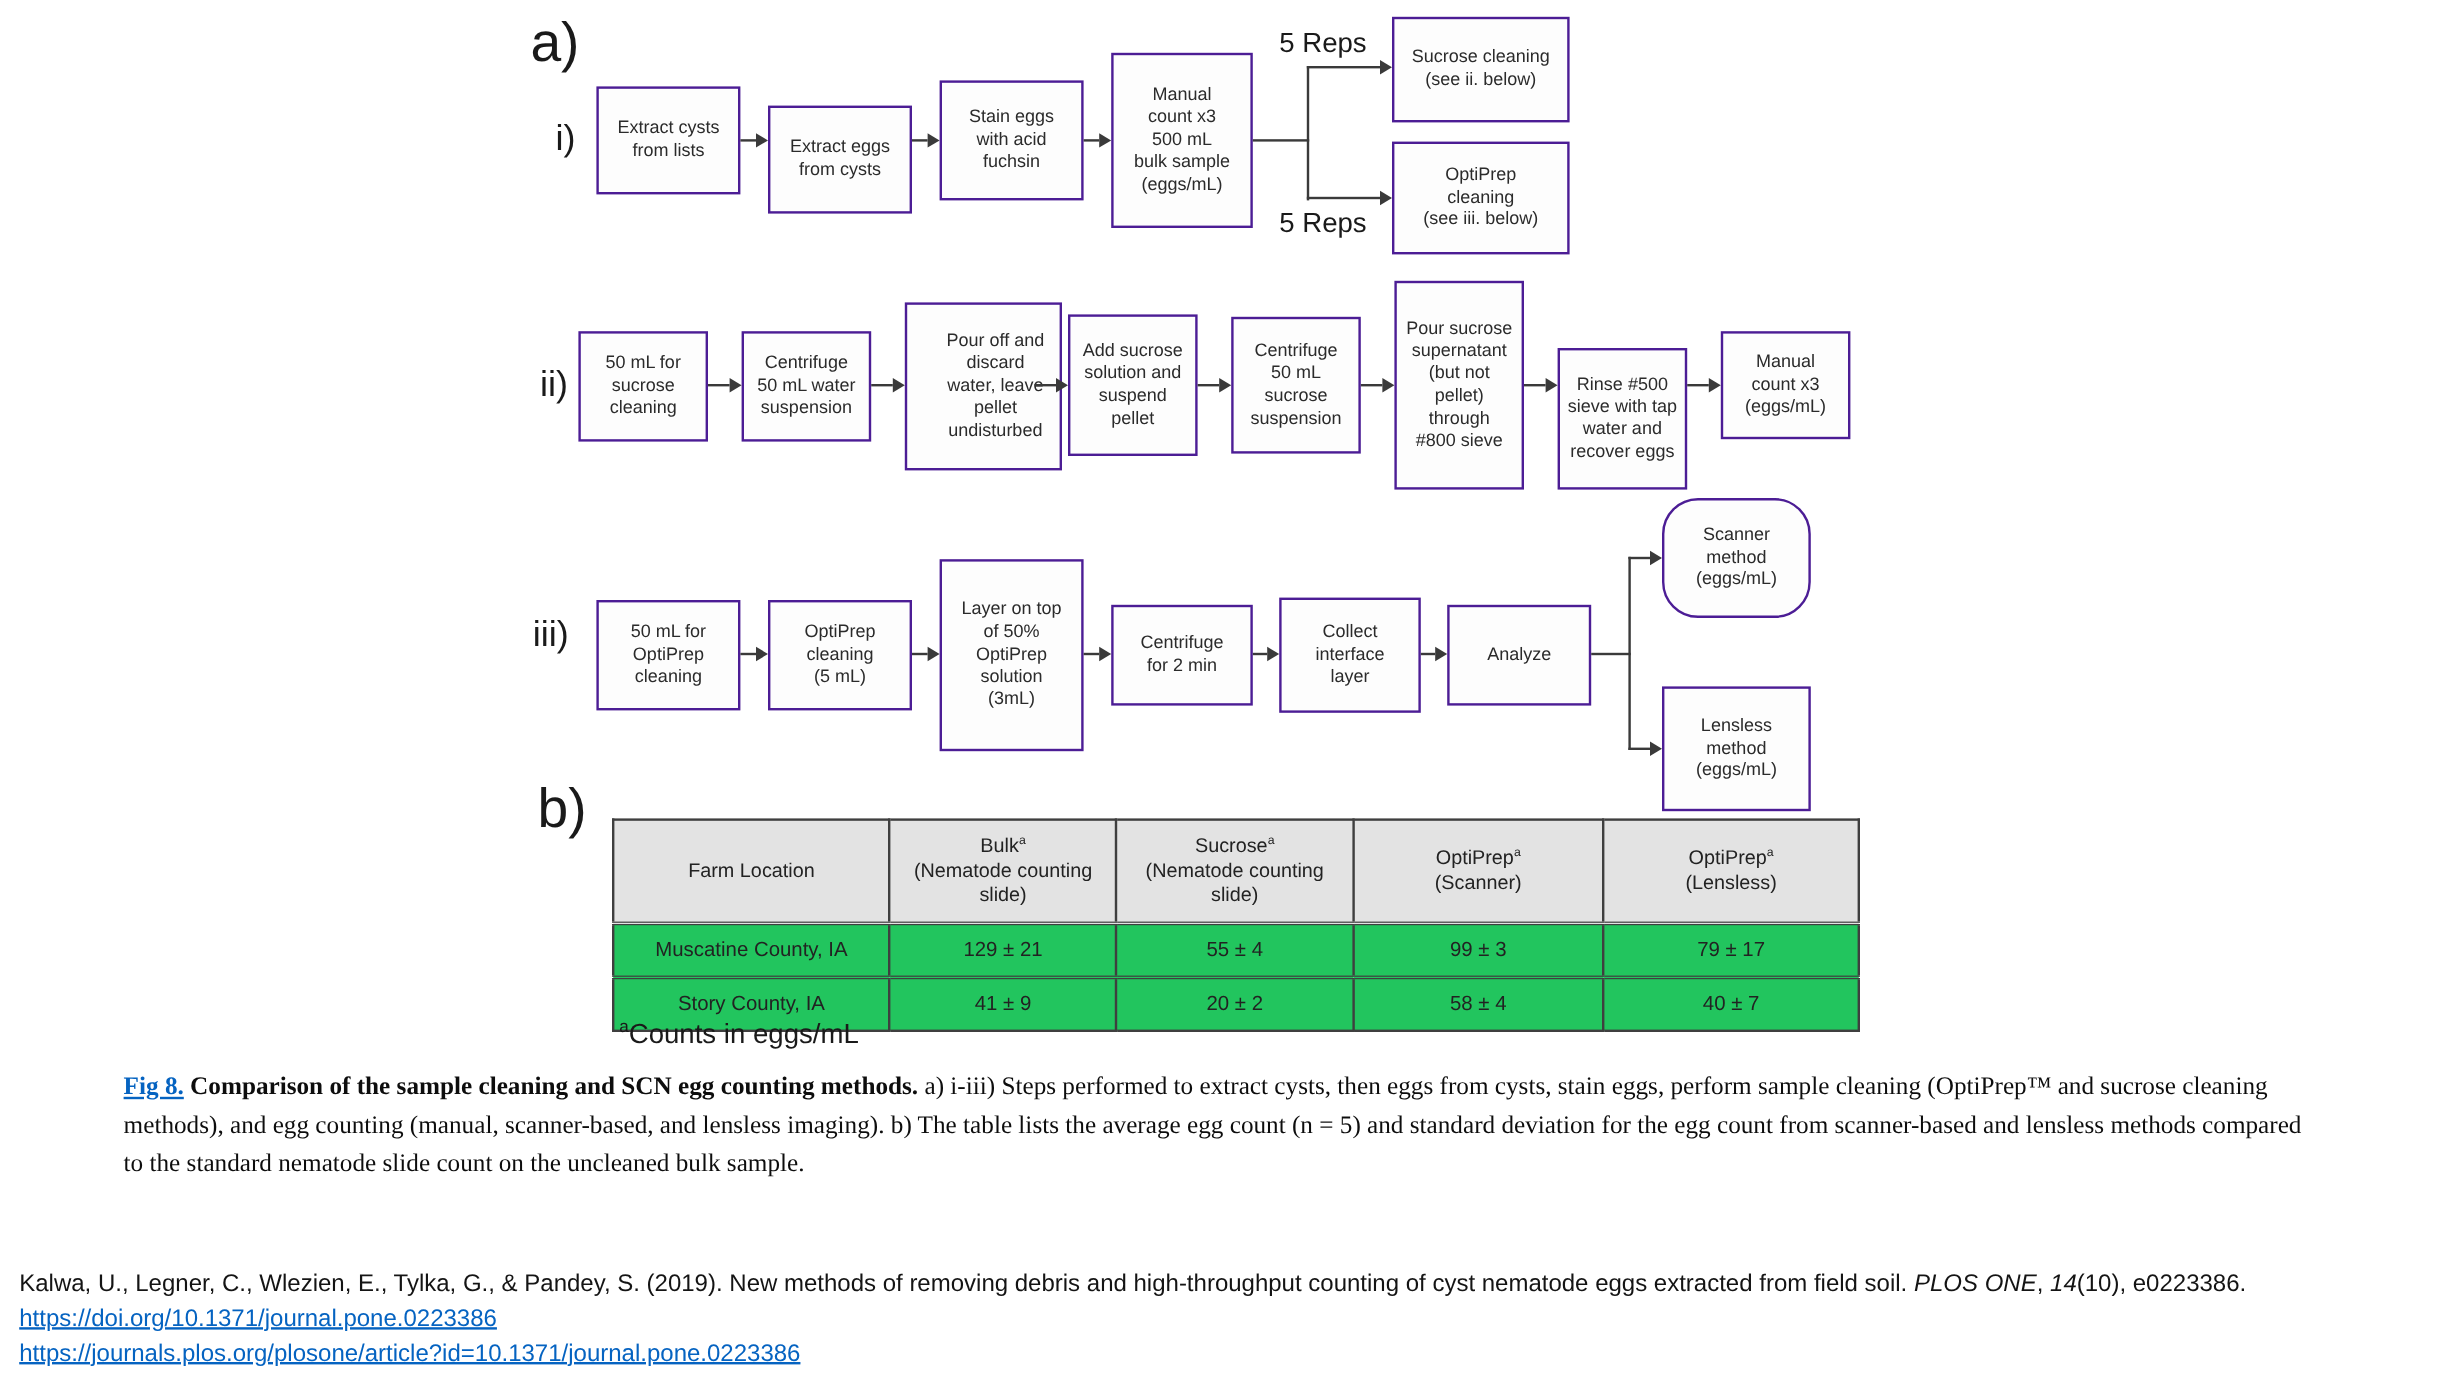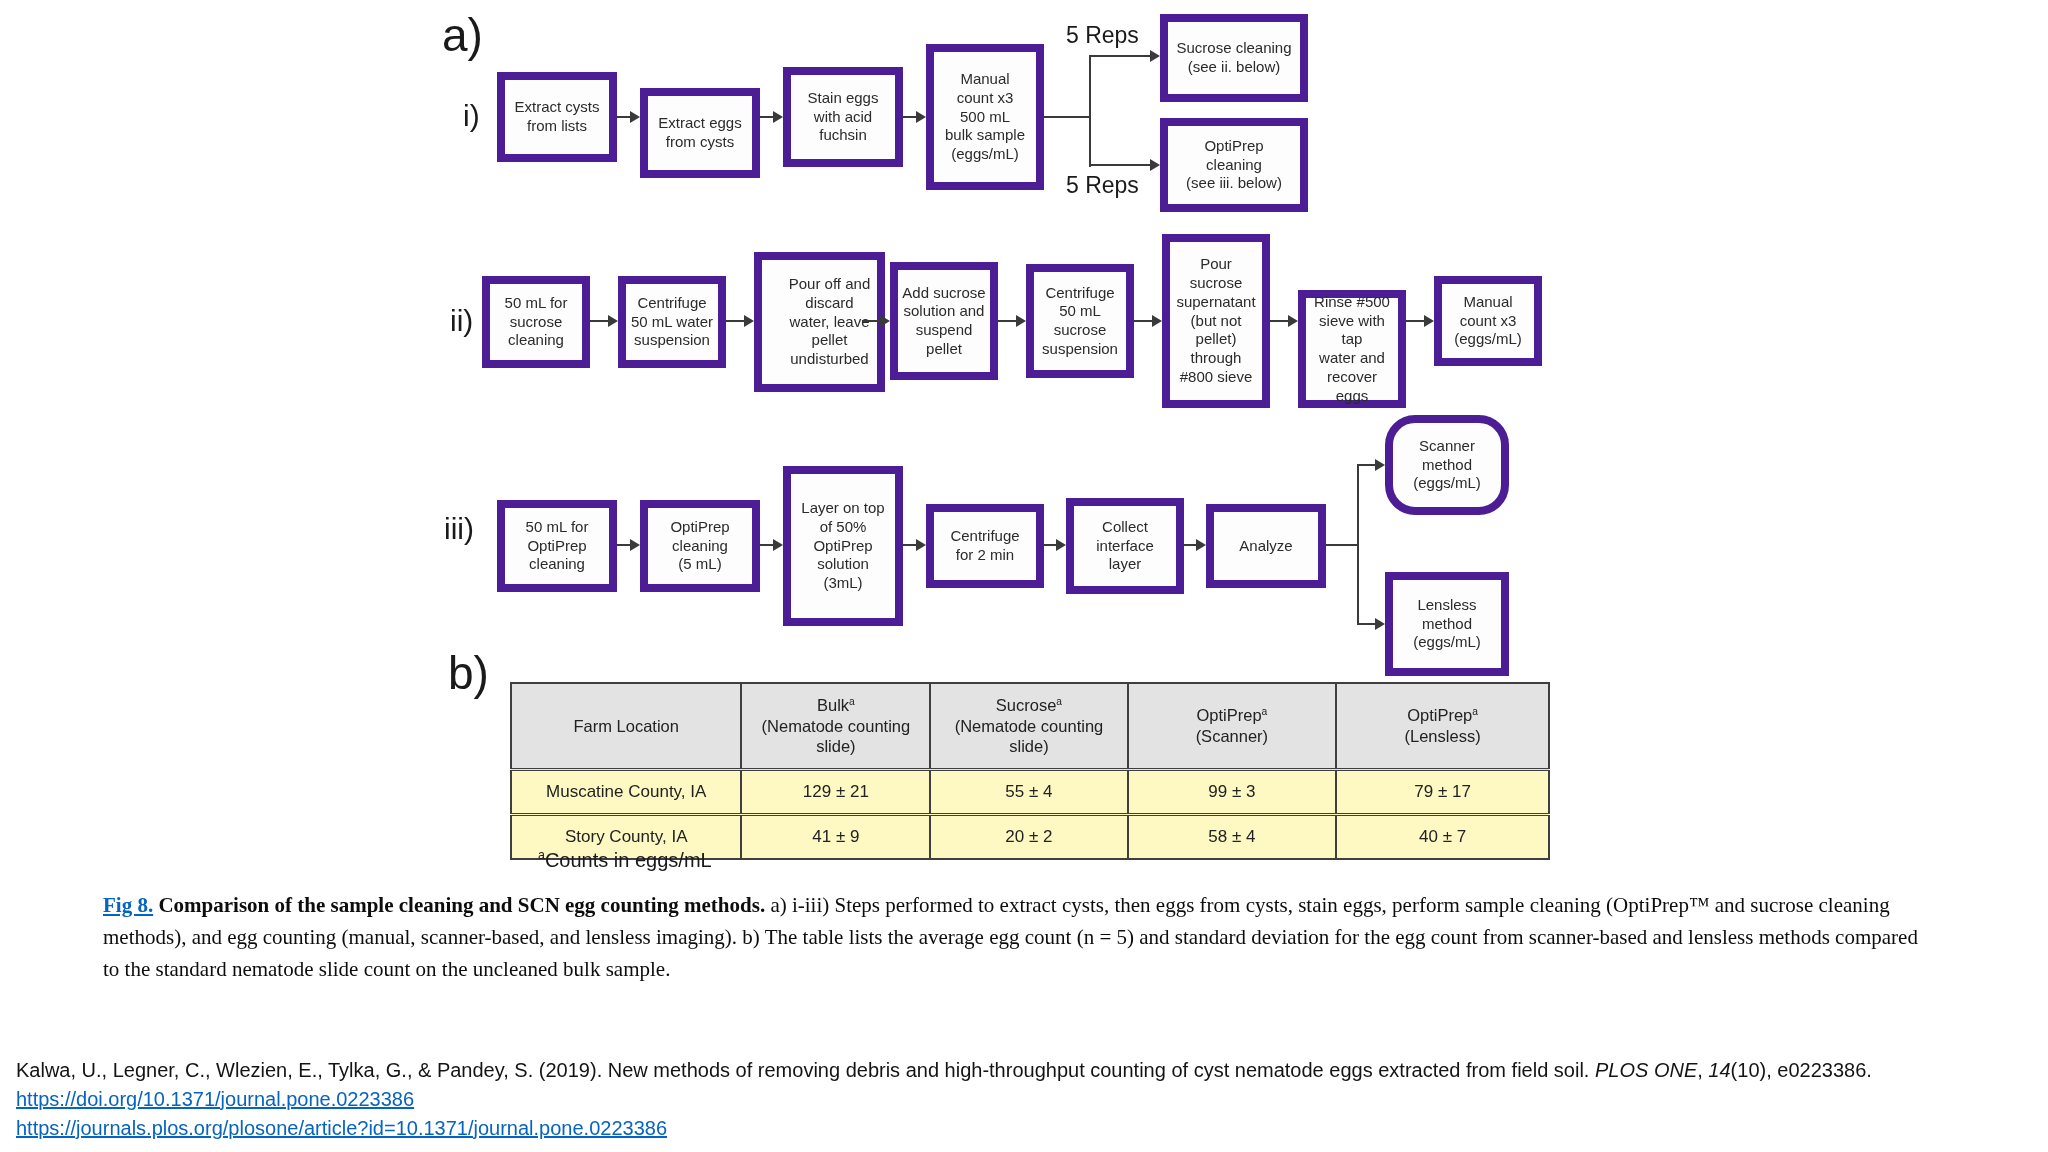--- a/index.html
+++ b/index.html
@@ -1,39 +1,39 @@
 <!DOCTYPE html>
 <html><head>
 <meta charset="utf-8">
 <style>
   html,body{margin:0;padding:0;background:#ffffff;}
   .page{position:relative;width:2048px;height:1152px;background:#ffffff;overflow:hidden;
         font-family:"Liberation Sans",sans-serif;color:#222;}
   
   .plabel{position:absolute;font-size:46px;color:#1a1a1a;}
   .rlabel{position:absolute;font-size:30px;color:#1a1a1a;}
-  .fbox{position:absolute;border:8px solid #4c1d95;background:#fdfdfd;
+  .fbox{position:absolute;border:2px solid #4c1d95;background:#fdfdfd;
         display:flex;align-items:center;justify-content:center;text-align:center;
         font-size:15px;line-height:1.25;color:#2b2b2b;padding:4px;box-sizing:border-box;}
   .fbox span{white-space:pre-line;}
   .hline{position:absolute;height:2px;background:#3a3a3a;}
   .vline{position:absolute;width:2px;background:#3a3a3a;}
   .ahead{position:absolute;width:0;height:0;border-top:6px solid transparent;
          border-bottom:6px solid transparent;border-left:10px solid #3a3a3a;}
   .reps{position:absolute;font-size:23px;color:#1a1a1a;}
   
   .btable{position:absolute;left:510px;top:682px;width:1040px;border-collapse:collapse;
           table-layout:fixed;font-family:"Liberation Sans",sans-serif;}
   .btable th,.btable td{border:2px solid #3f3f3f;text-align:center;vertical-align:middle;
           color:#222;padding:2px 4px;}
   .btable th{background:#e3e3e3;height:80px;font-weight:400;font-size:16.5px;line-height:1.25;
           border-bottom:3px double #3f3f3f;}
-  .btable td{background:#fef9c3;height:38px;font-size:17px;}
+  .btable td{background:#22c55e;height:38px;font-size:17px;}
   .btable tr.sep td{border-bottom:3px double #3f3f3f;}
-  .footnote{position:absolute;left:538px;top:848px;font-size:20px;color:#1a1a1a;}
+  .footnote{position:absolute;left:516px;top:848px;font-size:23px;color:#1a1a1a;}
   sup{font-size:0.62em;}
   
   .caption{position:absolute;left:103px;top:890px;width:1815px;
            font-family:"Liberation Serif",serif;font-size:21px;line-height:1.52;color:#0d0d0d;}
   .caption .figlink{color:#0563C1;font-weight:700;text-decoration:underline;cursor:pointer;}
   .caption .cbold{font-weight:700;}
   
   .citation{position:absolute;left:16px;top:1056px;width:2010px;
             font-size:20px;line-height:1.45;color:#141414;}
   .citation .ital{font-style:italic;}

